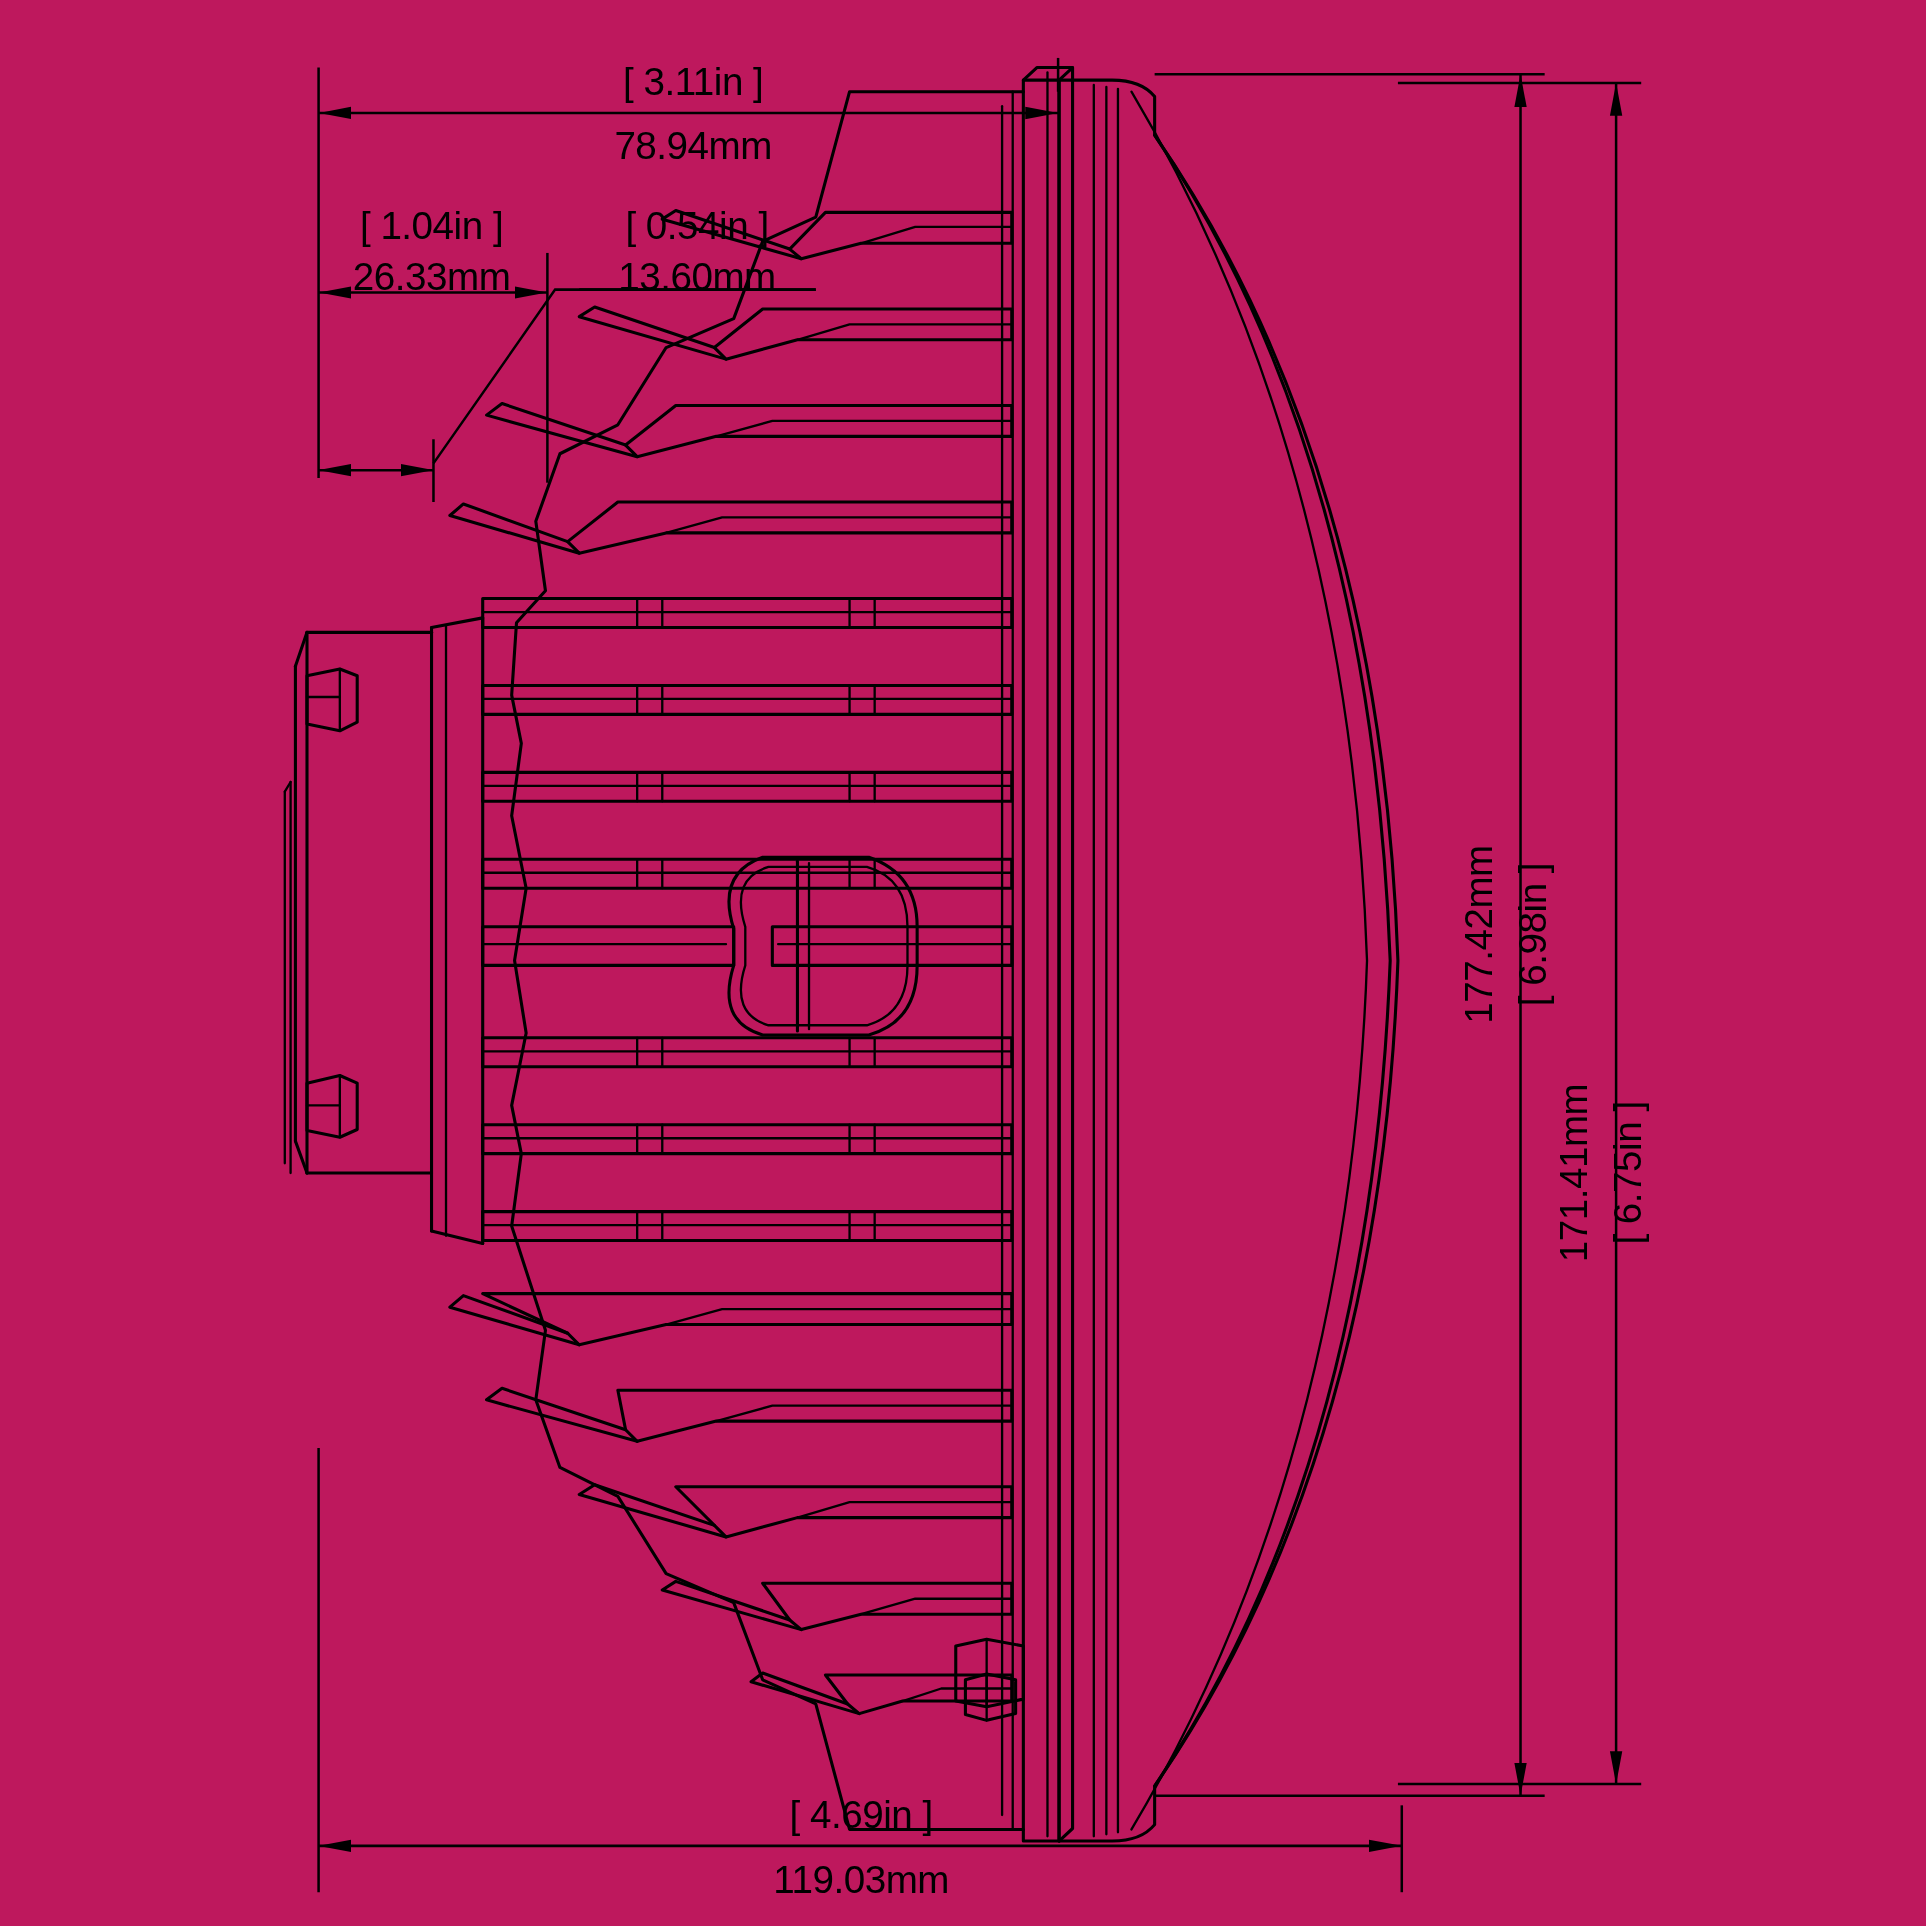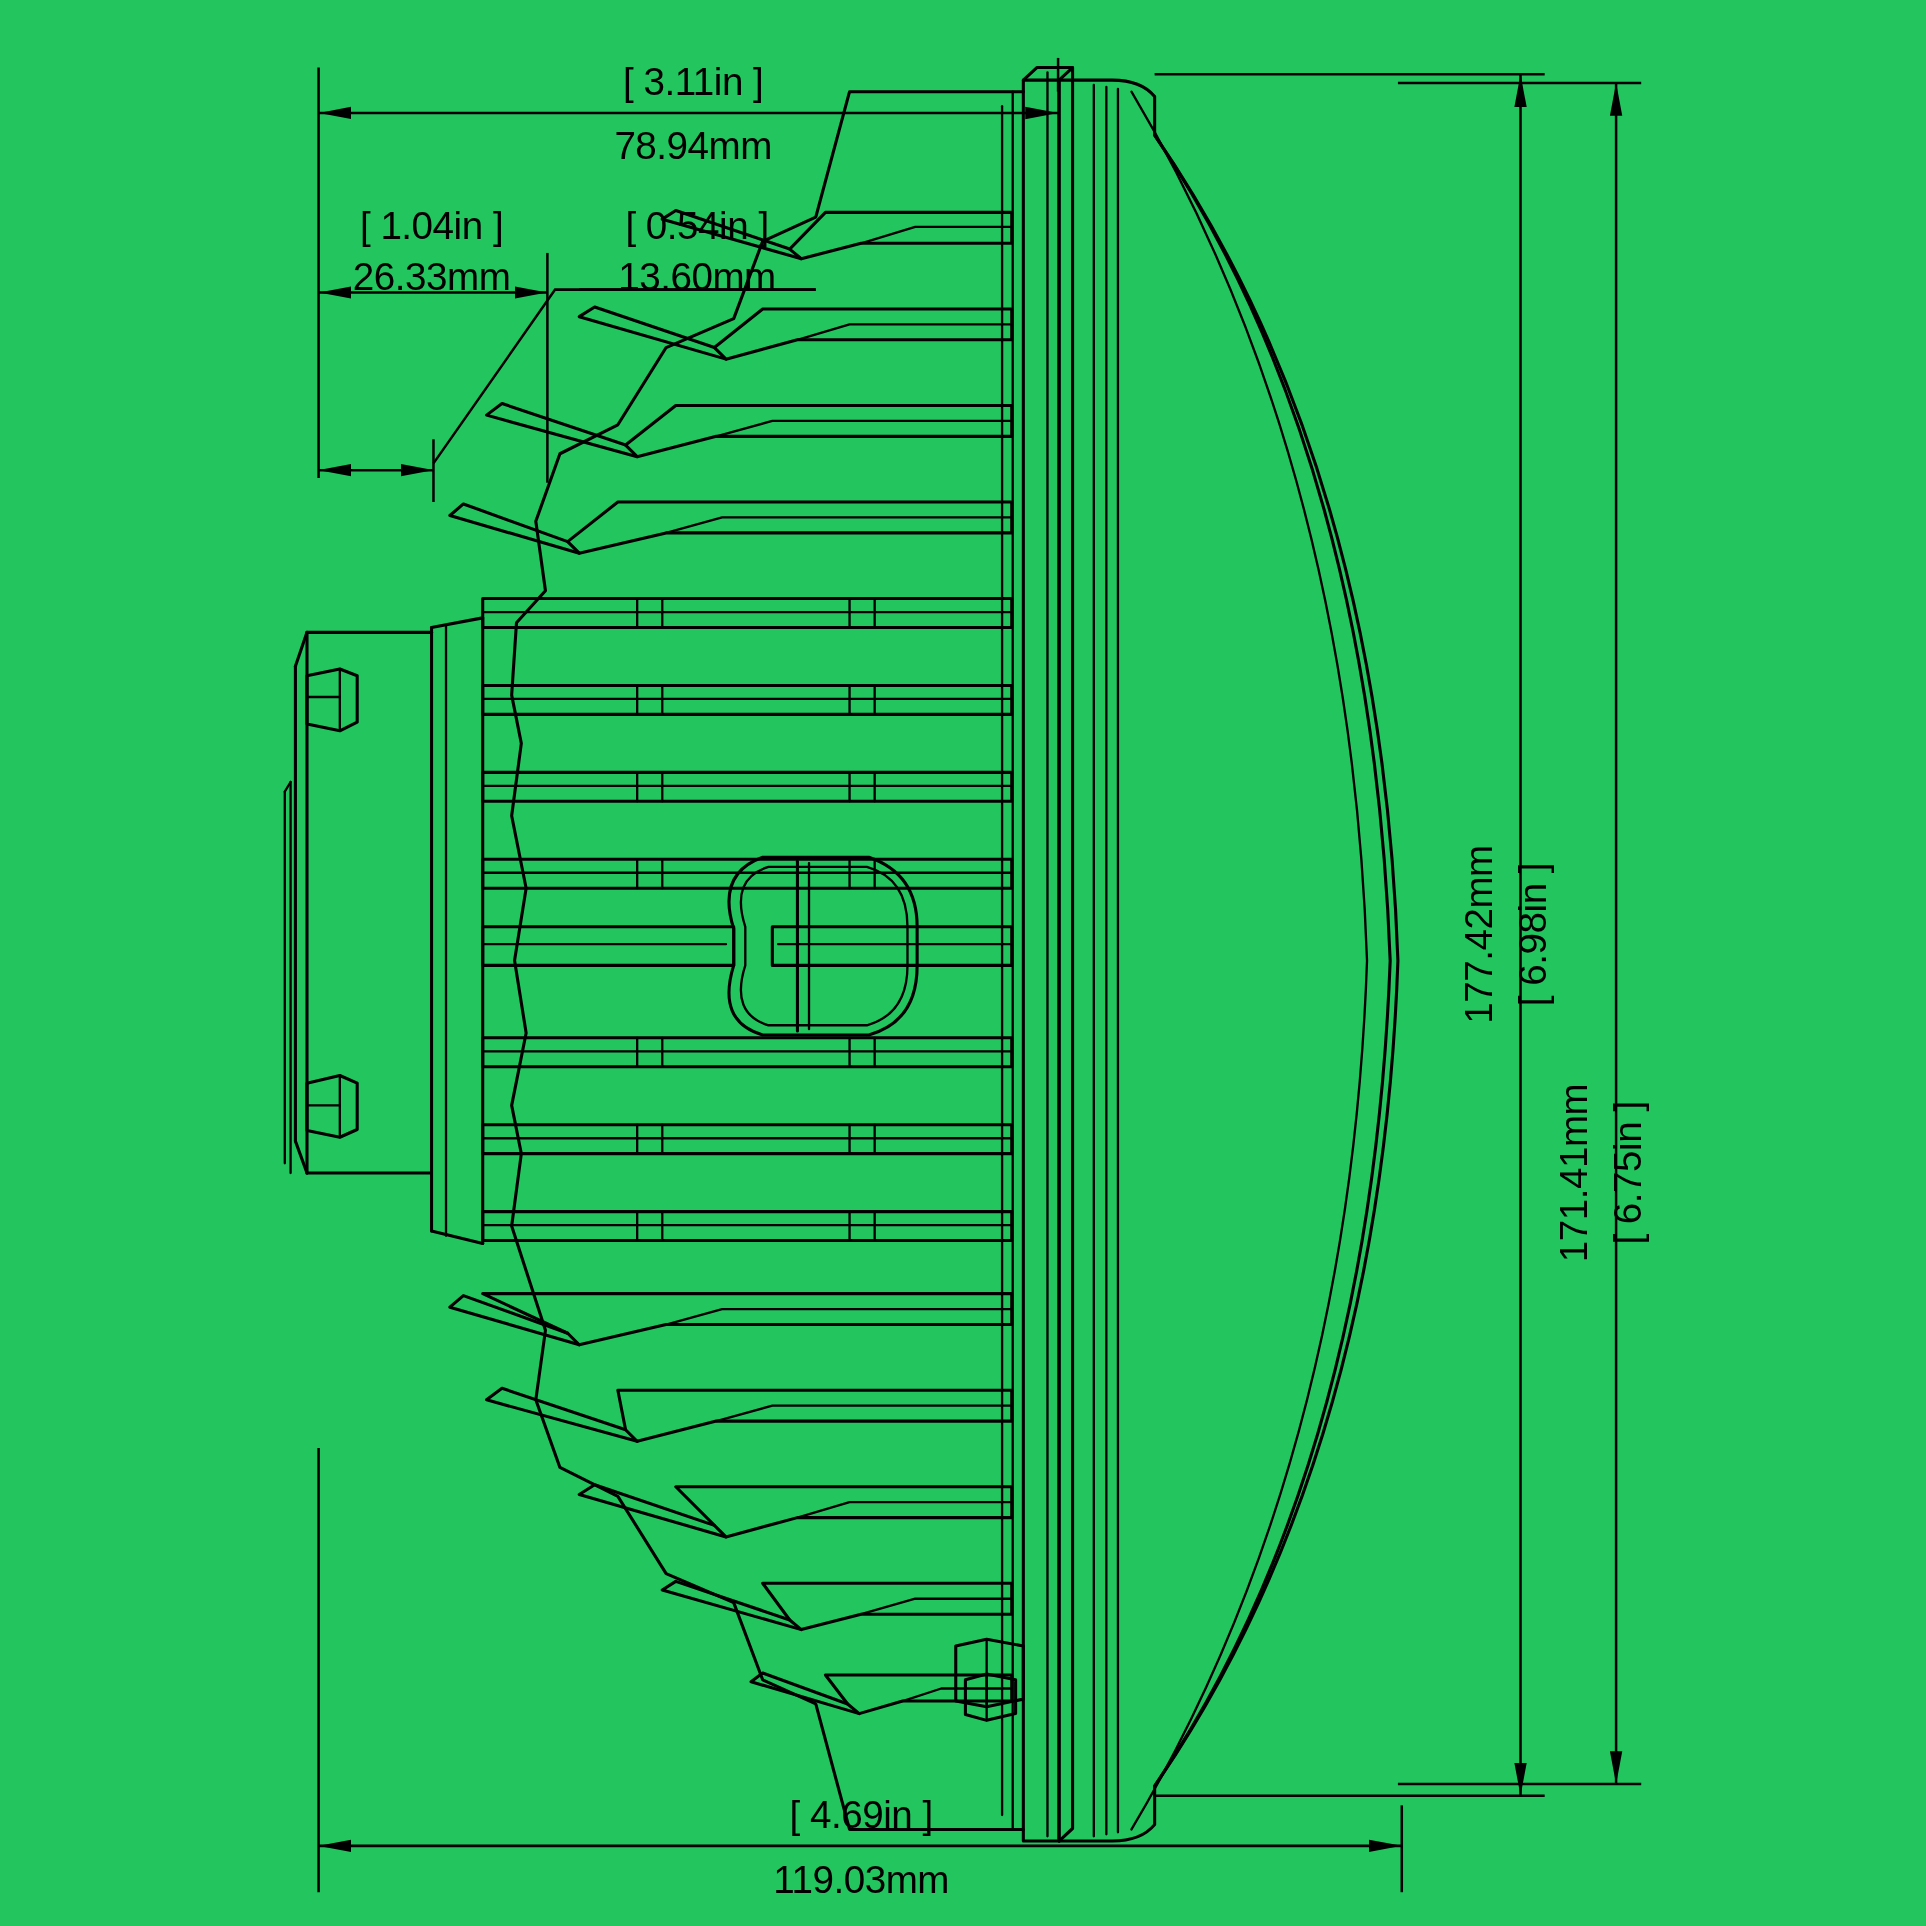--- a/index.html
+++ b/index.html
@@ -7,21 +7,21 @@
     padding: 0;
     background: #ffffff;
   }
   body {
     font-family: "Liberation Sans", sans-serif;
   }
   #sheet {
     position: relative;
     width: 1926px;
     height: 1926px;
-    background: #22c55e;
+    background: #be185d;
     overflow: hidden;
   }
   #sheet svg {
     position: absolute;
     top: 0;
     left: 0;
     width: 1926px;
     height: 1926px;
   }
   .dimtext {

